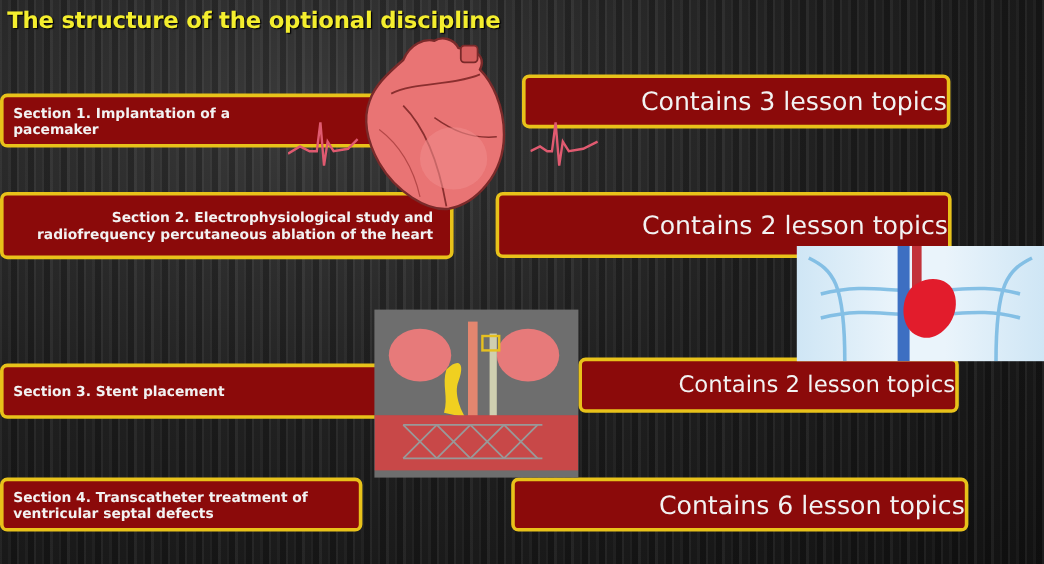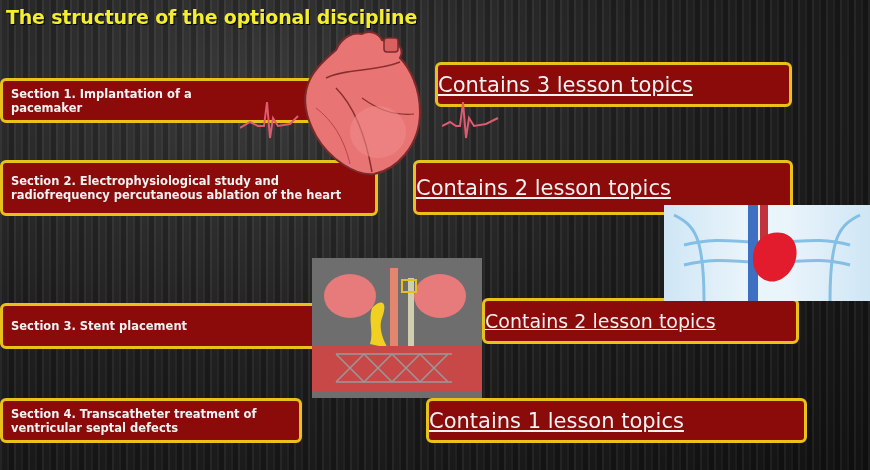--- a/index.html
+++ b/index.html
@@ -7,24 +7,24 @@
     background:#1e1e1e;font-family:"DejaVu Sans",sans-serif;}
   .bg{position:absolute;inset:0;
     background:
       repeating-linear-gradient(90deg, rgba(255,255,255,0.05) 0 2px, rgba(0,0,0,0) 2px 7px, rgba(255,255,255,0.03) 7px 9px, rgba(0,0,0,0.2) 9px 14px),
       radial-gradient(ellipse at 30% 20%, #3a3a3a 0%, #202020 50%, #121212 100%);}
   .title{position:absolute;left:6px;top:6px;color:#f4ee2e;font-weight:bold;font-size:19px;letter-spacing:-0.2px;
     text-shadow:1px 1px 1px #000;}
   .box{position:absolute;background:#8b0a0a;border:3px solid #e8c21a;border-radius:6px;box-sizing:border-box;
     color:#f2f2f2;display:flex;align-items:center;}
   .lbox{font-weight:bold;font-size:11.5px;line-height:14px;padding:0 8px;}
-  .rbox{font-size:21px;justify-content:flex-start;text-decoration:underline;}
+  .rbox{font-size:21px;justify-content:flex-end;}
   .rbox.small{font-size:19px;}
   #l1{left:0;top:62px;width:325px;height:45px;margin-top:16px;}
-  #l2{left:0;top:160px;width:378px;height:56px;}
+  #l2{left:0;top:160px;width:378px;height:56px;text-align:right;}
   #l3{left:0;top:303px;width:330px;height:46px;align-items:center;}
   #l4{left:0;top:398px;width:302px;height:45px;}
   #r1{left:435px;top:62px;width:357px;height:45px;}
   #r2{left:413px;top:160px;width:380px;height:55px;}
   #r3{left:482px;top:298px;width:317px;height:46px;}
   #r4{left:426px;top:398px;width:381px;height:45px;}
   .heart{position:absolute;left:296px;top:28px;width:130px;height:150px;}
   .ecg{position:absolute;}
   .chest{position:absolute;left:664px;top:205px;width:206px;height:96px;
     background:linear-gradient(90deg,#cfe6f5,#eaf4fb 40%,#eaf4fb 60%,#cfe6f5);overflow:hidden;}
@@ -53,21 +53,21 @@
 <div class="box rbox" id="r1">
   <span>Contains 3 lesson topics</span>
 </div>
 <div class="box rbox" id="r2">
   <span>Contains 2 lesson topics</span>
 </div>
 <div class="box rbox small" id="r3">
   <span>Contains 2 lesson topics</span>
 </div>
 <div class="box rbox" id="r4">
-  <span>Contains 1 lesson topics</span>
+  <span>Contains 6 lesson topics</span>
 </div>
 
 <svg class="ecg" style="left:240px;top:100px" width="60" height="40">
   <polyline points="0,28 10,22 18,26 24,26 27,2 30,38 33,18 38,26 50,24 58,16" fill="none" stroke="#e05a70" stroke-width="2"></polyline>
 </svg>
 <svg class="ecg" style="left:442px;top:100px" width="60" height="40">
   <polyline points="0,26 8,22 14,26 18,26 21,2 24,38 27,18 32,26 44,24 56,18" fill="none" stroke="#e05a70" stroke-width="2"></polyline>
 </svg>
 
 <svg class="heart" viewBox="0 0 130 150">

